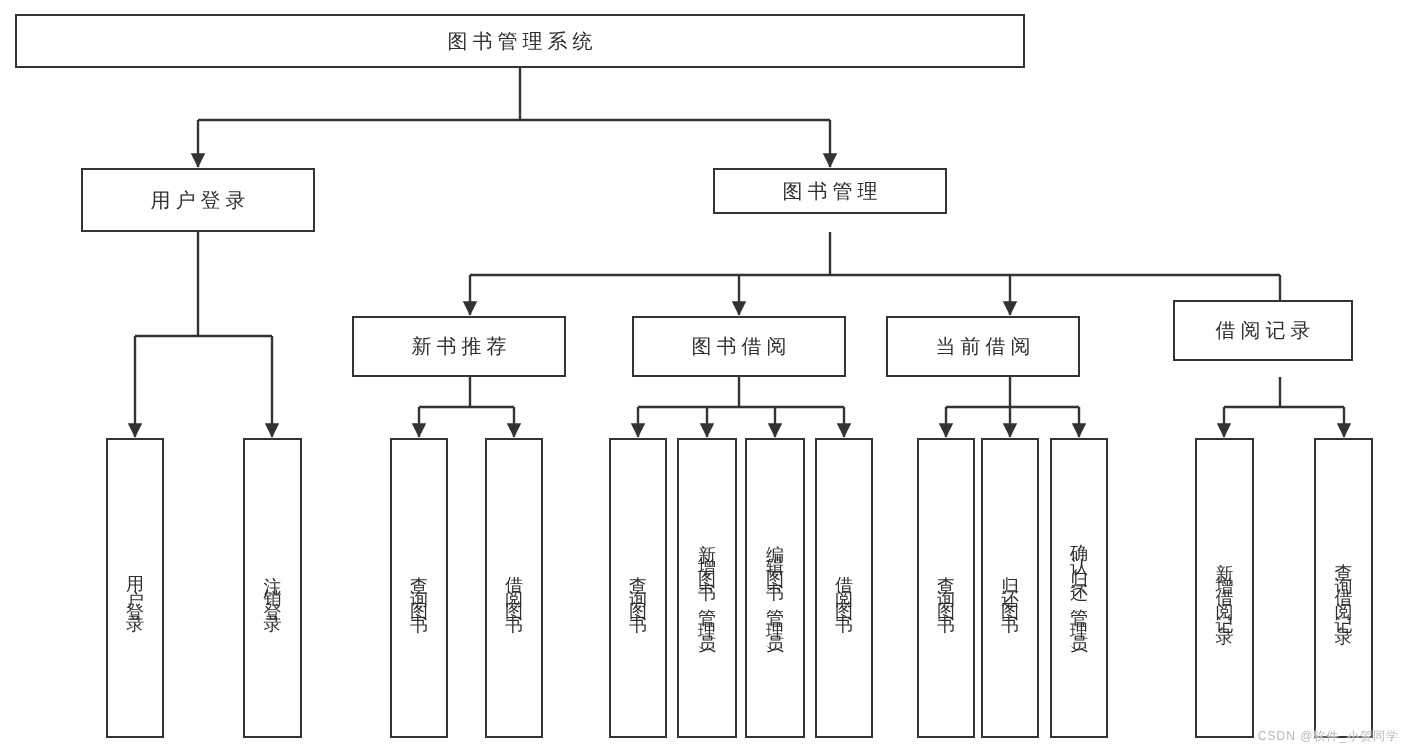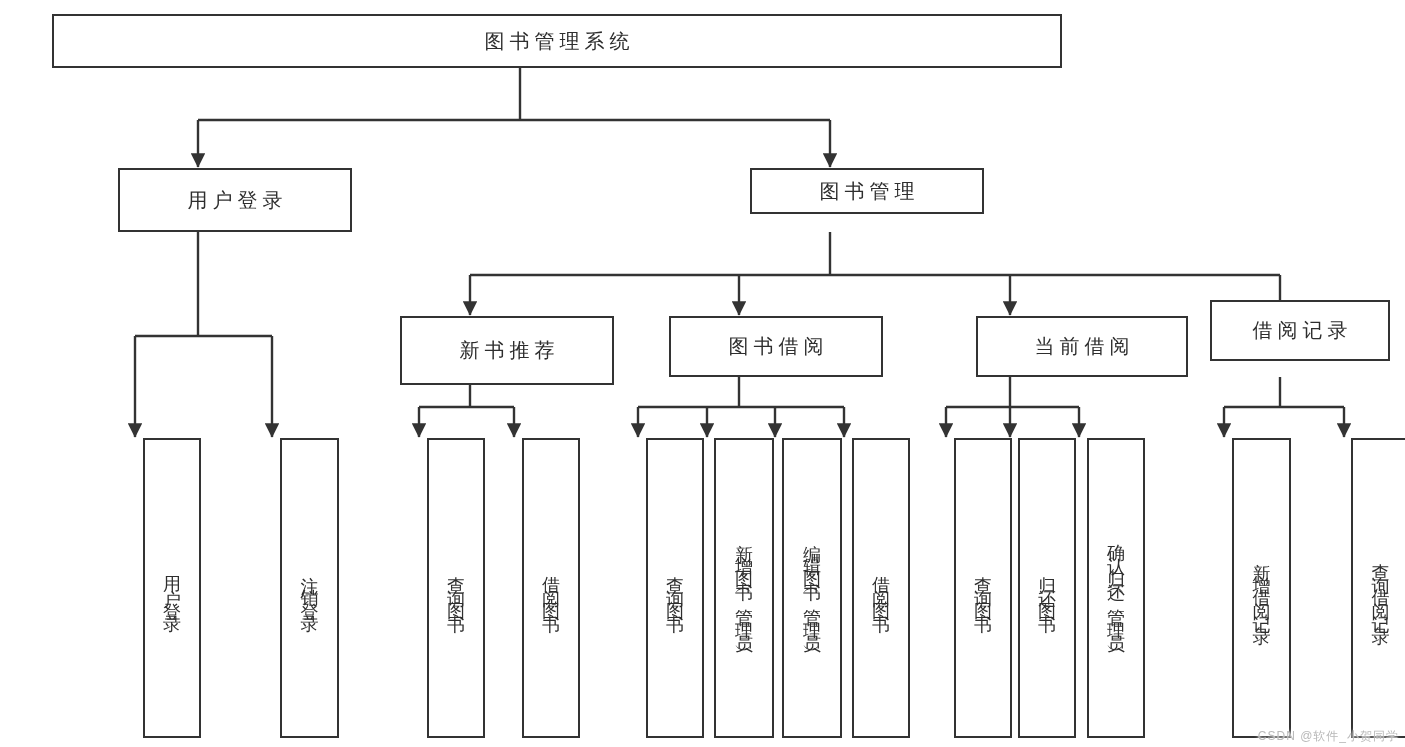--- a/index.html
+++ b/index.html
@@ -20,21 +20,20 @@
   .box {
     position: absolute;
     box-sizing: border-box;
     background: #ffffff;
     border: 2.5px solid #333333;
     color: #2e2e2e;
     display: flex;
     align-items: center;
     justify-content: center;
     z-index: 2;
-    margin-left: 37px;
   }
   .hbox {
     font-size: 20px;
     letter-spacing: 5px;
     text-indent: 5px; 
     white-space: nowrap;
   }
   .vbox {
     writing-mode: vertical-rl;
     text-orientation: mixed;
@@ -107,23 +106,23 @@
       <path d="M1224 407 V437" marker-end="url(#arrow)"></path>
       <path d="M1344 407 V437" marker-end="url(#arrow)"></path>
     </g>
   </svg>
 
   <div class="box hbox" style="left:15px; top:14px; width:1010px; height:54px">图书管理系统</div>
 
   <div class="box hbox" style="left:81px; top:168px; width:234px; height:64px">用户登录</div>
   <div class="box hbox" style="left:713px; top:168px; width:234px; height:46px">图书管理</div>
 
-  <div class="box hbox" style="left:363px; top:316px; width:214px; height:69px">新书推荐</div>
+  <div class="box hbox" style="left:352px; top:316px; width:214px; height:61px">新书推荐</div>
   <div class="box hbox" style="left:632px; top:316px; width:214px; height:61px">图书借阅</div>
-  <div class="box hbox" style="left:939px; top:316px; width:212px; height:61px">当前借阅</div>
+  <div class="box hbox" style="left:886px; top:316px; width:194px; height:61px">当前借阅</div>
   <div class="box hbox" style="left:1173px; top:300px; width:180px; height:61px">借阅记录</div>
 
   <div class="box vbox" style="left:106px; top:438px; width:58px; height:300px">用户登录</div>
   <div class="box vbox" style="left:243px; top:438px; width:59px; height:300px">注销登录</div>
 
   <div class="box vbox" style="left:390px; top:438px; width:58px; height:300px">查询图书</div>
   <div class="box vbox" style="left:485px; top:438px; width:58px; height:300px">借阅图书</div>
 
   <div class="box vbox" style="left:609px; top:438px; width:58px; height:300px">查询图书</div>
   <div class="box vbox" style="left:677px; top:438px; width:60px; height:300px">新增图书（管理员）</div>

